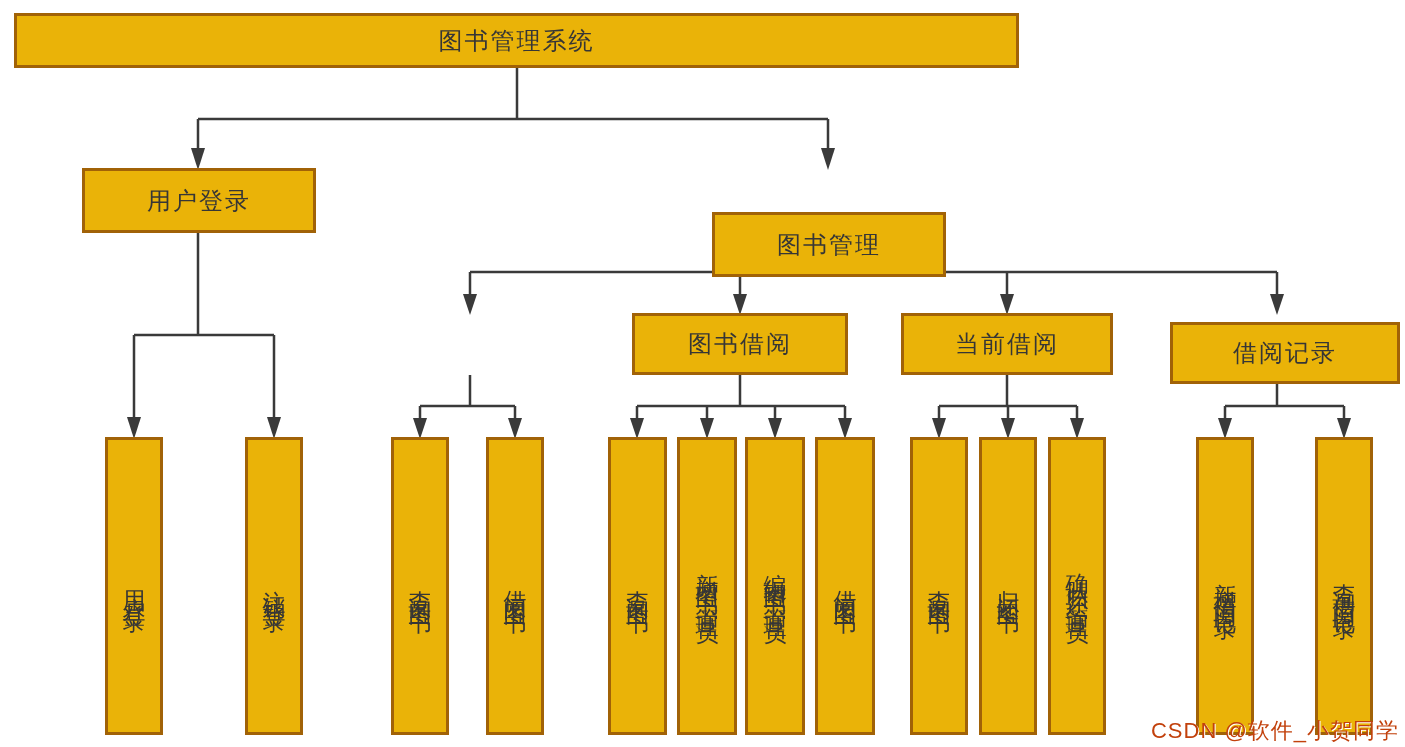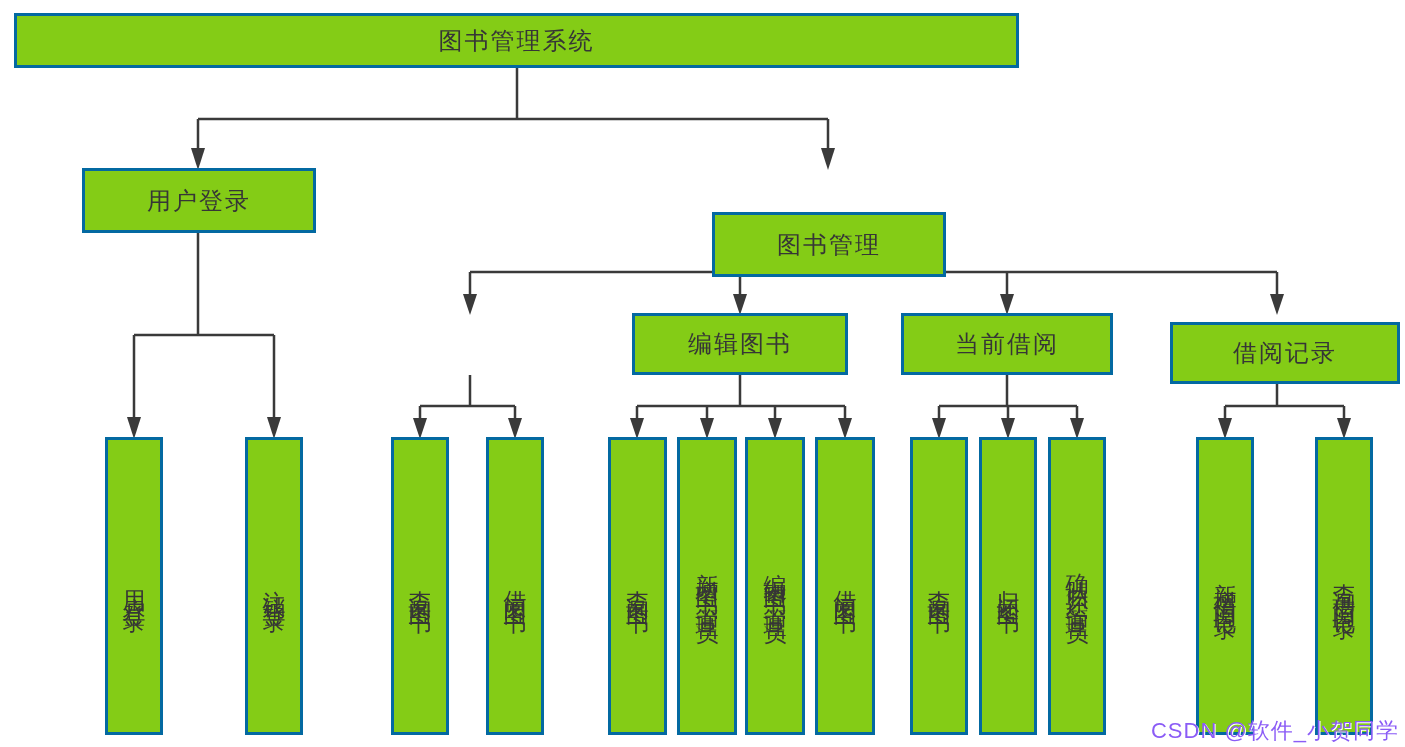--- a/index.html
+++ b/index.html
@@ -12,22 +12,22 @@
     overflow: hidden;
   }
   .wires {
     position: absolute;
     left: 0; top: 0;
     width: 1405px; height: 747px;
   }
   .box {
     position: absolute;
     box-sizing: border-box;
-    background: #84cc16;
-    border: 3px solid #0369a1;
+    background: #eab308;
+    border: 3px solid #a16207;
     color: #363636;
     display: flex;
     align-items: center;
     justify-content: center;
     text-align: center;
   }
   .hbox {
     font-size: 24px;
     letter-spacing: 2px;
     white-space: nowrap;
@@ -38,21 +38,21 @@
     font-size: 23px;
     letter-spacing: 7px;
     line-height: 1;
   }
   .watermark {
     position: absolute;
     right: 6px;
     bottom: 1px;
     font-size: 22px;
     letter-spacing: 1px;
-    color: #8b5cf6;
+    color: #c2410c;
     text-shadow: 1px 1px 0 #ffffff;
     white-space: nowrap;
     pointer-events: none;
   }
 
   
   .n-root   { left: 14px;   top: 13px;  width: 1005px; height: 55px; }
   .n-login  { left: 82px;   top: 168px; width: 234px;  height: 65px; }
   .n-mgmt   { left: 712px;  top: 168px; width: 234px;  height: 65px; margin-top: 44px; }
   .n-nbr    { left: 363px;  top: 313px; width: 215px;  height: 62px; }
@@ -127,21 +127,21 @@
       <polygon points="1218,418 1232,418 1225,439" fill="#3a3a3a" stroke="none"></polygon>
       <polygon points="1337,418 1351,418 1344,439" fill="#3a3a3a" stroke="none"></polygon>
     </g>
   </svg>
 
   <div class="box hbox n-root">图书管理系统</div>
 
   <div class="box hbox n-login">用户登录</div>
   <div class="box hbox n-mgmt">图书管理</div>
 
-  <div class="box hbox n-bb">编辑图书</div>
+  <div class="box hbox n-bb">图书借阅</div>
   <div class="box hbox n-cb">当前借阅</div>
   <div class="box hbox n-br">借阅记录</div>
 
   <div class="box vbox l-1">用户登录</div>
   <div class="box vbox l-2">注销登录</div>
 
   <div class="box vbox l-3">查询图书</div>
   <div class="box vbox l-4">借阅图书</div>
 
   <div class="box vbox l-5">查询图书</div>

